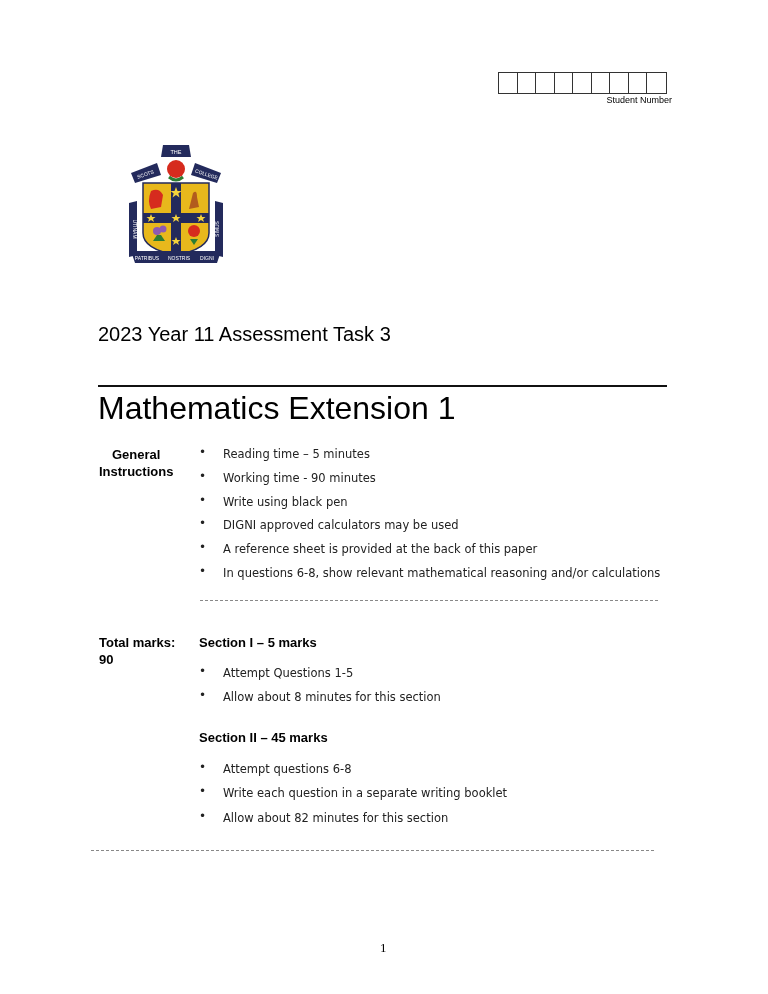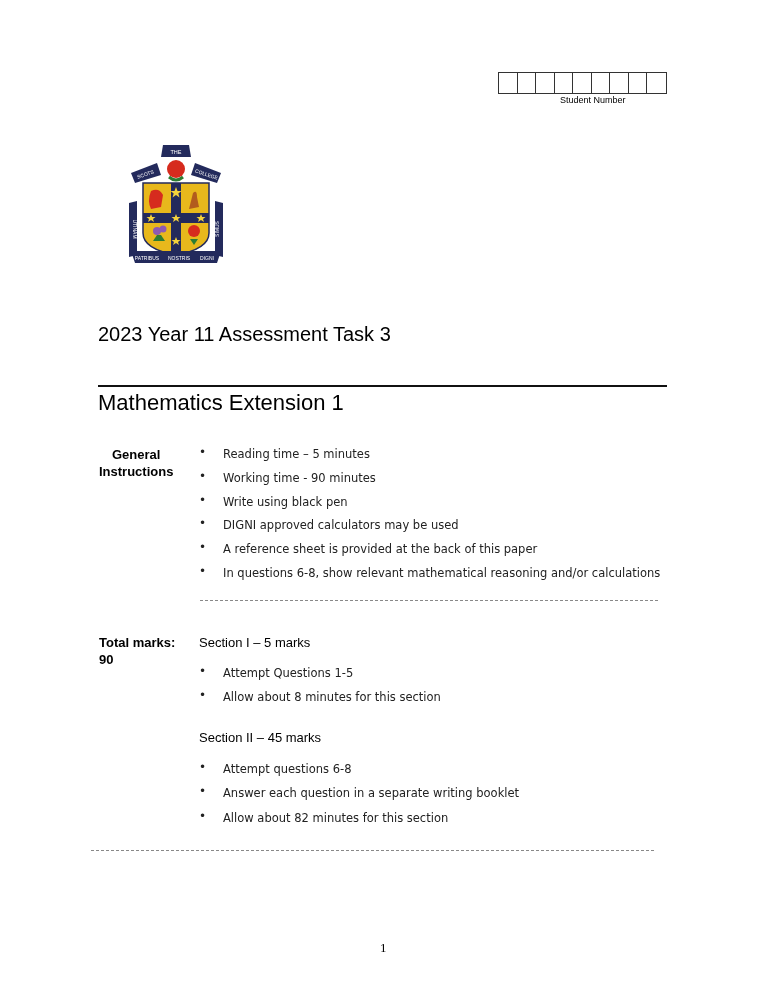--- a/index.html
+++ b/index.html
@@ -2,37 +2,37 @@
 <html><head>
 <meta charset="utf-8">
 <style>
   html, body { margin:0; padding:0; background:#ffffff; }
   body { width:768px; height:994px; position:relative; overflow:hidden; font-family:"Liberation Sans", sans-serif; color:#000; }
   .abs { position:absolute; }
   
   .sn-boxes { left:498px; top:72px; display:flex; border:1px solid #333; }
   .sn-box { width:18.5px; height:20px; border-right:1px solid #333; box-sizing:border-box; }
   .sn-box:last-child { border-right:none; }
-  .sn-label { left:560px; top:95px; width:112px; font-size:9px; }
+  .sn-label { left:560px; top:95px; width:112px; text-align:right; font-size:9px; }
   
   .crest { left:127px; top:143px; width:98px; height:122px; }
   
   .title-main { left:98px; top:323px; font-size:20px; white-space:nowrap; }
   .title-rule { left:98px; top:385px; width:569px; height:2px; background:#111; }
-  .title-sub { left:98px; top:390px; font-size:22px; white-space:nowrap; }
+  .title-sub { left:98px; top:390px; font-size:32px; white-space:nowrap; }
   
   .lbl { font-family:"Liberation Sans", sans-serif; font-weight:bold; font-size:13px; line-height:17px; }
   .gi-label { left:99px; top:446px;text-align:center; }
   .tm-label { left:99px; top:634px; }
   .item { font-family:"DejaVu Sans", sans-serif; font-size:11.5px; color:#222; white-space:nowrap; }
   .bullet { position:absolute; left:0; top:-2px; font-size:12px; }
   .ltext { position:absolute; left:24px; top:0; }
   .li { position:absolute; left:199px; height:16px; width:470px; }
   .rule-gray { height:0; border-top:1.5px dashed #888; }
-  .sec-h { left:199px; font-weight:normal; font-size:13px; font-family:"Liberation Sans", sans-serif; }
+  .sec-h { left:199px; font-weight:bold; font-size:13px; font-family:"Liberation Sans", sans-serif; }
   .page-num { left:380px; top:940px; font-family:"Liberation Serif", serif; font-size:13px; }
 </style>
 </head>
 <body>
 
 <div class="abs sn-boxes">
   <div class="sn-box"></div>
   <div class="sn-box"></div>
   <div class="sn-box"></div>
   <div class="sn-box"></div>
@@ -144,21 +144,21 @@
   <span class="ltext">Allow about 8 minutes for this section</span>
 </div>
 
 <div class="abs sec-h" style="top:730px">Section II – 45 marks</div>
 <div class="li item" style="top:762px">
   <span class="bullet">•</span>
   <span class="ltext">Attempt questions 6-8</span>
 </div>
 <div class="li item" style="top:786px">
   <span class="bullet">•</span>
-  <span class="ltext">Answer each question in a separate writing booklet</span>
+  <span class="ltext">Write each question in a separate writing booklet</span>
 </div>
 <div class="li item" style="top:811px">
   <span class="bullet">•</span>
   <span class="ltext">Allow about 82 minutes for this section</span>
 </div>
 
 <div class="abs rule-gray" style="left:91px; top:850px; width:563px;"></div>
 
 <div class="abs page-num">1</div>
 

